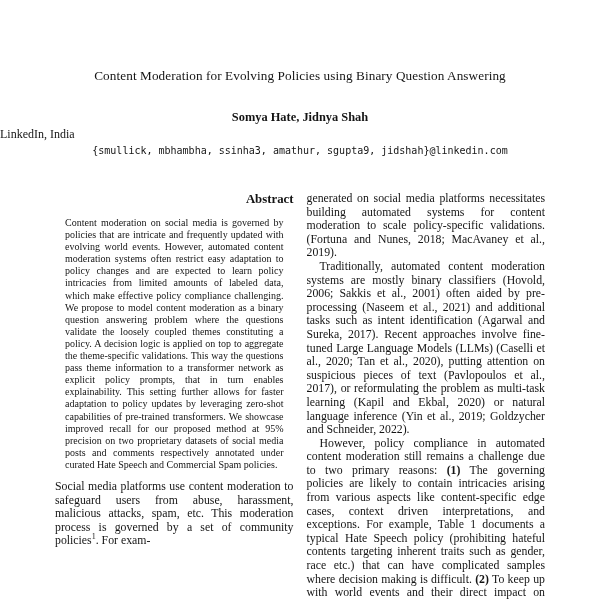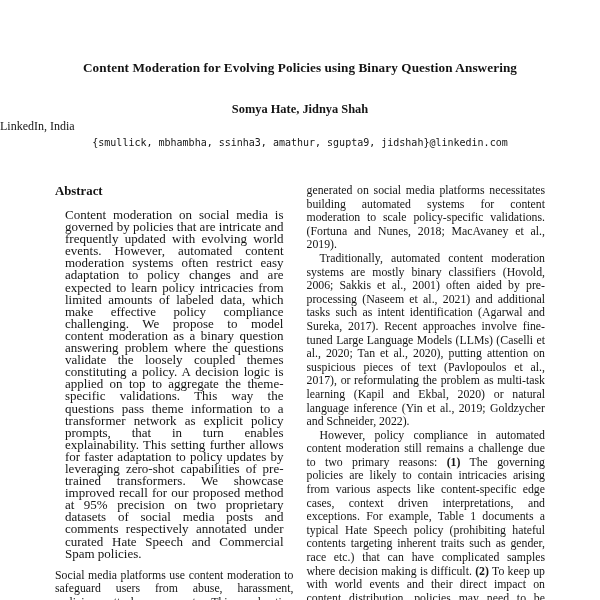--- a/index.html
+++ b/index.html
@@ -16,24 +16,24 @@
   }
   .page {
     width: 600px;
     height: 600px;
     box-sizing: border-box;
     padding-top: 60px;
     background: #ffffff;
   }
   .title {
     font-size: 13.2px;
-    font-weight: bold;
+    font-weight: normal;
     text-align: center;
     white-space: nowrap;
-    margin: 0;
+    margin: 8px;
     letter-spacing: 0.1px;
   }
   .authors {
     margin-top: 25px;
     text-align: center;
     font-weight: bold;
     font-size: 12.4px;
     line-height: 17px;
   }
   .affiliation {
@@ -54,28 +54,28 @@
     gap: 13px;
     padding: 0 55px;
     margin-top: 35px;
     align-items: flex-start;
   }
   .col {
     flex: 1 1 0;
     min-width: 0;
   }
   .abstract-heading {
-    text-align: left;
+    text-align: right;
     font-weight: bold;
     font-size: 12.8px;
     margin: 0 0 10px 0;
   }
   .abstract-body {
     margin: 0 10px;
-    font-size: 13px;
+    font-size: 10px;
     line-height: 12.1px;
     text-align: justify;
     hyphens: auto;
     -webkit-hyphens: auto;
   }
   .section-heading {
     margin-top: 13px;
     font-weight: bold;
     font-size: 12.6px;
   }

